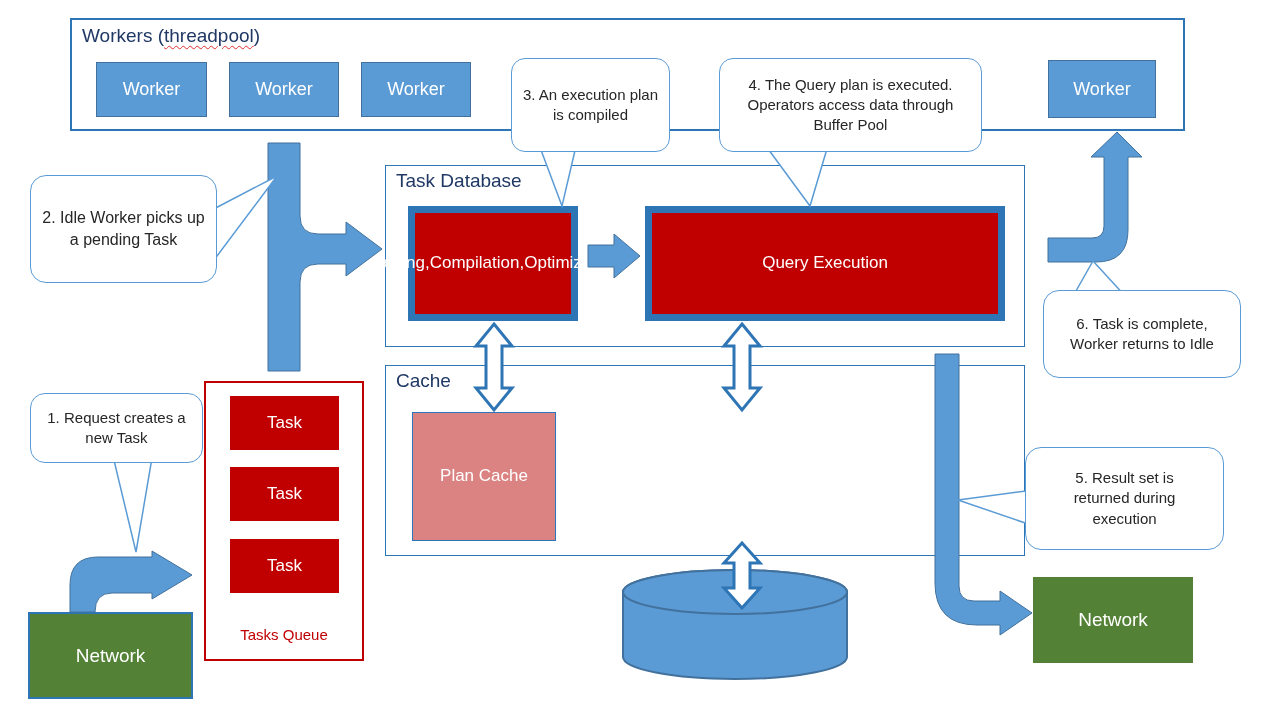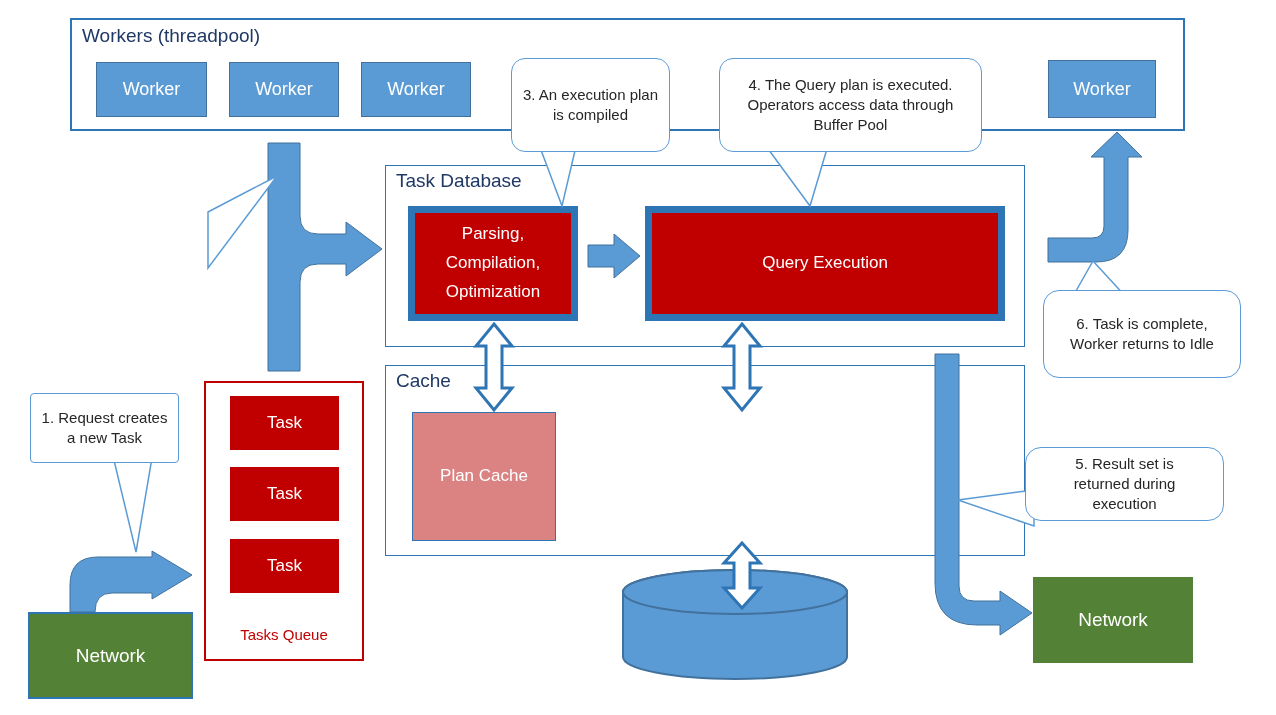--- a/index.html
+++ b/index.html
@@ -6,38 +6,38 @@
   .stage { position:relative; width:1276px; height:715px; background:#fff;
            font-family:"Liberation Sans", sans-serif; overflow:hidden; }
   .abs { position:absolute; box-sizing:border-box; }
   .frame { border:2px solid #2E75B6; background:#fff; z-index:1; }
   .thinframe { border:1.5px solid #2E75B6; background:#fff; z-index:1; }
   .sect-title { color:#1F3864; font-size:19px; z-index:1; white-space:nowrap; }
   .bluebox { background:#5B9BD5; border:1px solid #41719C; color:#fff;
              display:flex; align-items:center; justify-content:center;
              font-size:18px; z-index:1; }
   .redbox { background:#C00000; border:7px solid #2E75B6; color:#fff;
-            display:flex; flex-direction:column; align-items:center; justify-content:center;
+            display:flex; align-items:center; justify-content:center;
             font-size:17px; text-align:center; line-height:1.7; z-index:1; }
   .pinkbox { background:#DB8383; border:1px solid #2E75B6; color:#fff;
              display:flex; flex-direction:column; align-items:center; justify-content:center;
              font-size:17px; text-align:center; line-height:1.7; z-index:1; }
   .taskbox { background:#C00000; color:#fff; display:flex; align-items:center;
              justify-content:center; font-size:17px; z-index:2; }
   .queue { border:2px solid #C00000; background:#fff; z-index:1; }
   .queue-title { color:#C00000; font-size:15px; text-align:center; z-index:2; }
   .greenbox { background:#538135; color:#fff; display:flex; align-items:center;
               justify-content:center; font-size:19px; z-index:1; }
   .greenbox.bordered { border:2px solid #2E75B6; }
   .callout { background:#fff; border:1.5px solid #5B9BD5; border-radius:14px;
              color:#262626; font-size:15px; display:flex; align-items:center;
              justify-content:center; text-align:center; line-height:1.35;
              padding:4px 10px; z-index:3; }
   .dblabel { color:#fff; font-size:18px; text-align:center; z-index:2; }
-  .squiggle { text-decoration-style:wavy;
+  .squiggle { text-decoration:underline; text-decoration-style:wavy;
               text-decoration-color:#E03030; text-decoration-thickness:1px;
               text-underline-offset:3px;margin-top:32px; }
   svg.arrows { position:absolute; left:0; top:0; z-index:2; pointer-events:none; }
 </style>
 </head>
 <body>
 
 <div class="stage">
 
   <div class="abs frame" style="left:70px; top:18px; width:1115px; height:113px;"></div>
@@ -94,19 +94,20 @@
     <path d="M742,543 L760,563 L750,563 L750,588 L760,588 L742,608 L724,588 L734,588 L734,563 L724,563 Z" fill="#fff" stroke="#2E75B6" stroke-width="3" stroke-linejoin="miter"></path>
 
     <polygon points="112,452 136,552 153,452" fill="#fff" stroke="#5B9BD5" stroke-width="1.5"></polygon>
     <polygon points="208,212 277,176 208,268" fill="#fff" stroke="#5B9BD5" stroke-width="1.5"></polygon>
     <polygon points="538,142 562,206 577,142" fill="#fff" stroke="#5B9BD5" stroke-width="1.5"></polygon>
     <polygon points="763,142 810,206 829,142" fill="#fff" stroke="#5B9BD5" stroke-width="1.5"></polygon>
     <polygon points="1034,490 958,500 1034,526" fill="#fff" stroke="#5B9BD5" stroke-width="1.5"></polygon>
     <polygon points="1072,298 1093,261 1127,298" fill="#fff" stroke="#5B9BD5" stroke-width="1.5"></polygon>
   </svg>
 
-  <div class="abs callout" style="left:30px; top:393px; width:149px; height:70px; border-radius:4px; padding:2px 8px;">1. Request creates a new Task</div>
+  <div class="abs callout" style="left:30px; top:393px; width:173px; height:70px; border-radius:15px; padding:2px 8px;">1. Request creates a new Task</div>
+  <div class="abs callout" style="left:30px; top:175px; width:187px; height:108px; border-radius:16px; font-size:16px;">2. Idle Worker picks up a pending Task</div>
   <div class="abs callout" style="left:511px; top:58px; width:159px; height:94px;">3. An execution plan is compiled</div>
   <div class="abs callout" style="left:719px; top:58px; width:263px; height:94px;">4. The Query plan is executed. Operators access data through Buffer Pool</div>
-  <div class="abs callout" style="left:1025px; top:447px; width:199px; height:74px; border-radius:16px; padding:6px 22px;">5. Result set is returned during execution</div>
+  <div class="abs callout" style="left:1025px; top:447px; width:199px; height:103px; border-radius:16px; padding:6px 22px;">5. Result set is returned during execution</div>
   <div class="abs callout" style="left:1043px; top:290px; width:198px; height:88px; border-radius:16px;">6. Task is complete, Worker returns to Idle</div>
 
 </div>
 
 </body></html>

